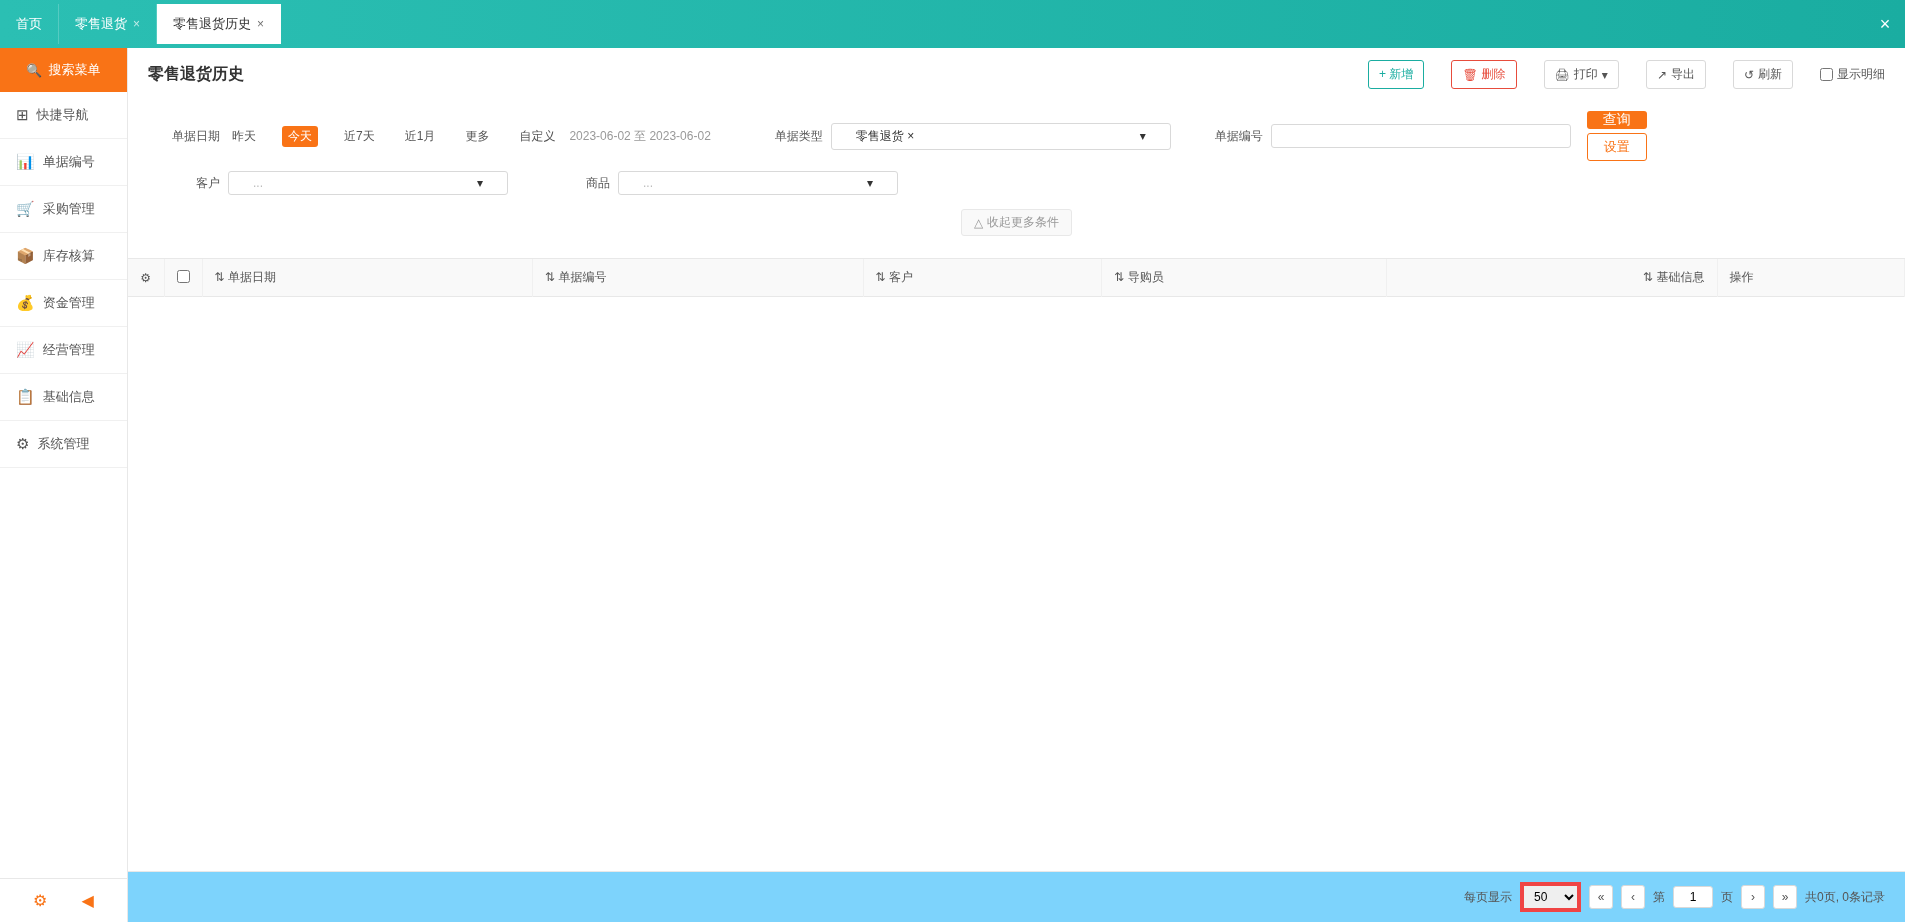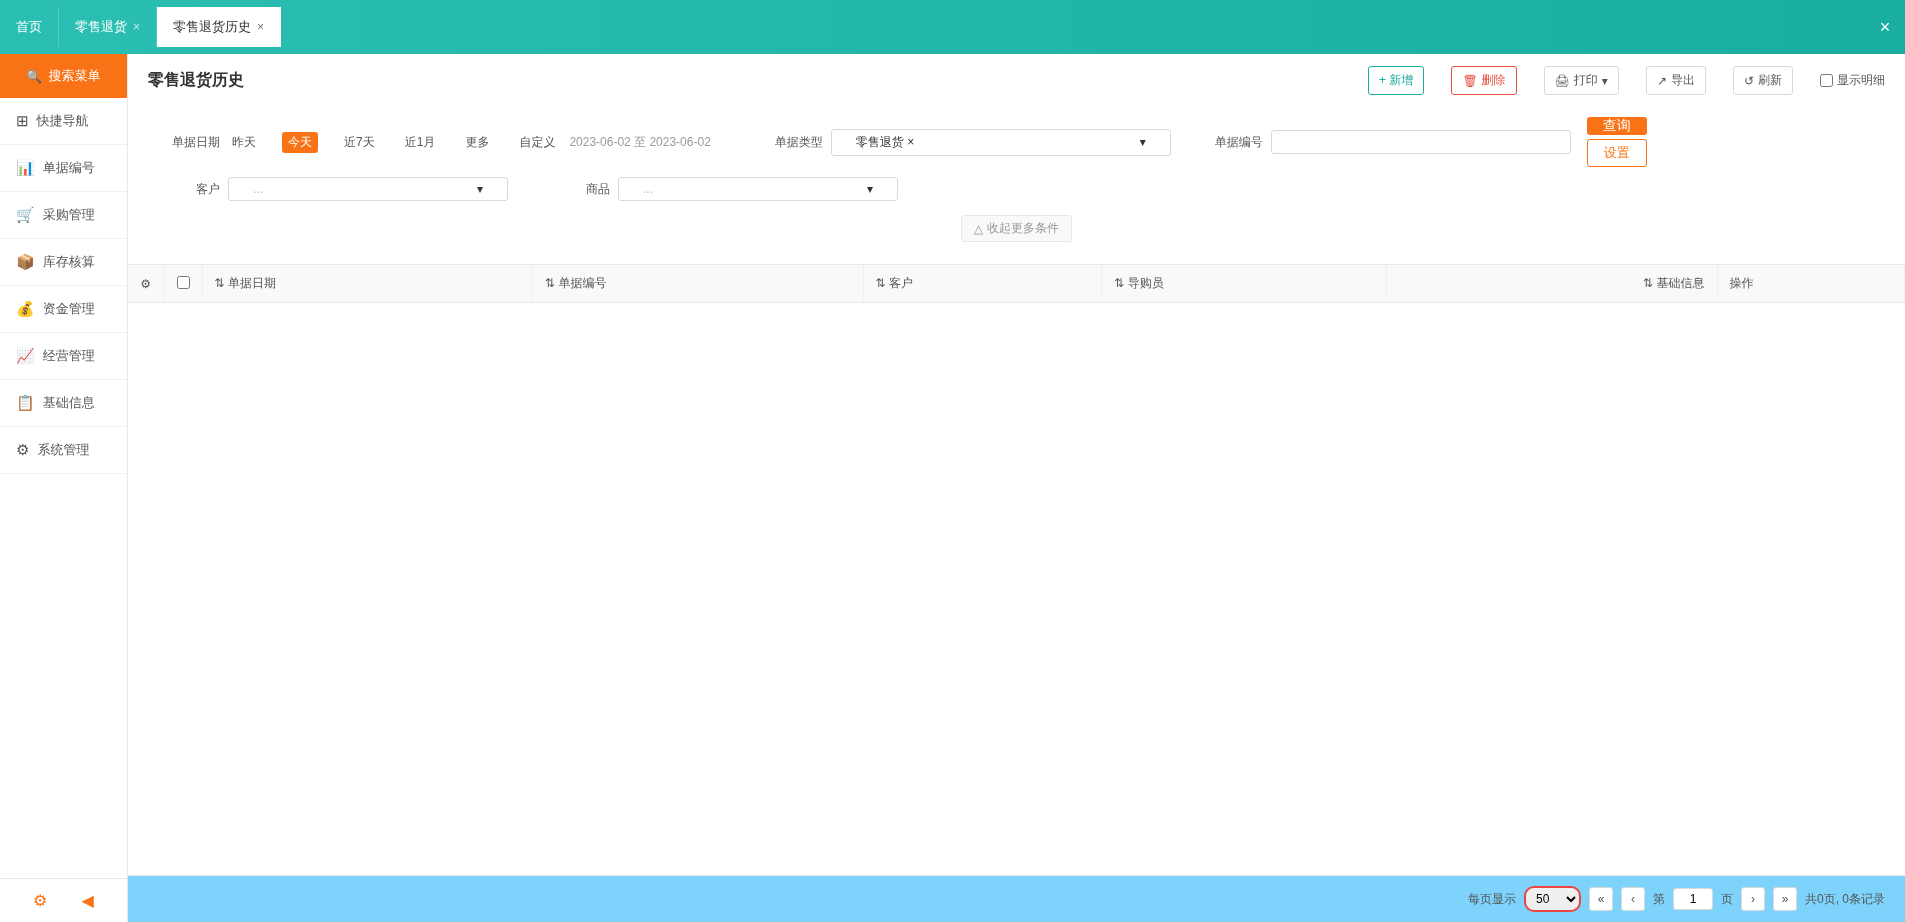--- a/index.html
+++ b/index.html
@@ -1,20 +1,20 @@
 <!DOCTYPE html>
 <html><head>
   <meta charset="utf-8">
   <style>
     * { box-sizing: border-box; margin: 0; padding: 0; }
     body { font-family: "Microsoft YaHei", "PingFang SC", sans-serif; font-size: 13px; background: #f5f5f5; color: #333; height: 922px; overflow: hidden; display: flex; flex-direction: column; }
 
     
     .top-nav {
-      height: 54px;
+      height: 48px;
       background: linear-gradient(90deg, #2bbfb3, #1aada1);
       display: flex;
       align-items: center;
       padding: 0 0;
       flex-shrink: 0;
     }
     .top-nav .tab {
       height: 40px;
       padding: 0 16px;
       display: flex;
@@ -293,22 +293,22 @@
       justify-content: flex-end;
       padding: 10px 20px;
       background: #7dd3fc;
       border-top: 1px solid #e8e8e8;
       gap: 8px;
       font-size: 12px;
       color: #555;
       flex-shrink: 0;
     }
     .page-size-select {
-      border: 2px solid #ef4444;
-      border-radius: 10px;
+      border: 4px solid #ef4444;
+      border-radius: 0;
       padding: 3px 6px;
       font-size: 12px;
     }
     .page-nav-btn {
       width: 24px;
       height: 24px;
       display: flex;
       align-items: center;
       justify-content: center;
       border: 1px solid #d9d9d9;

